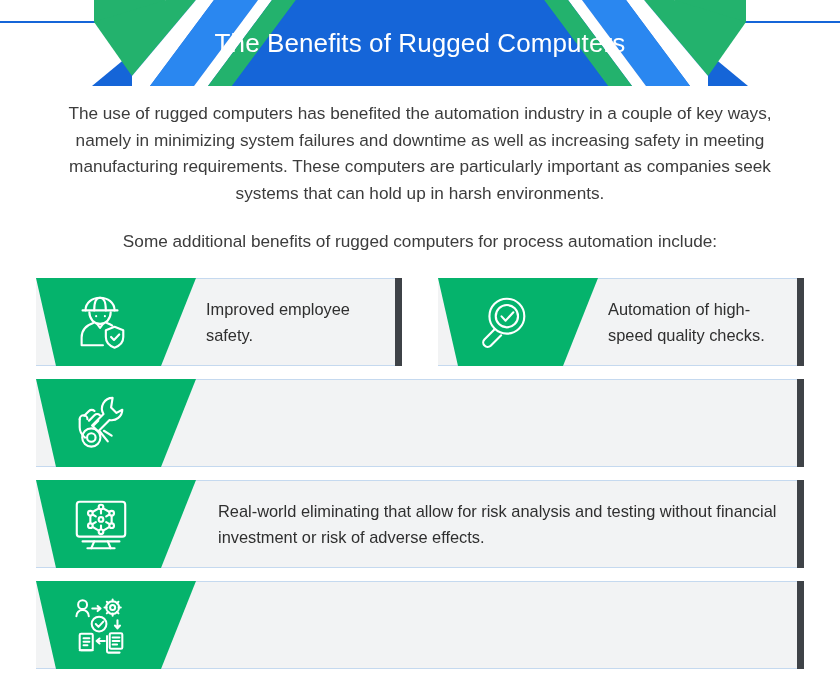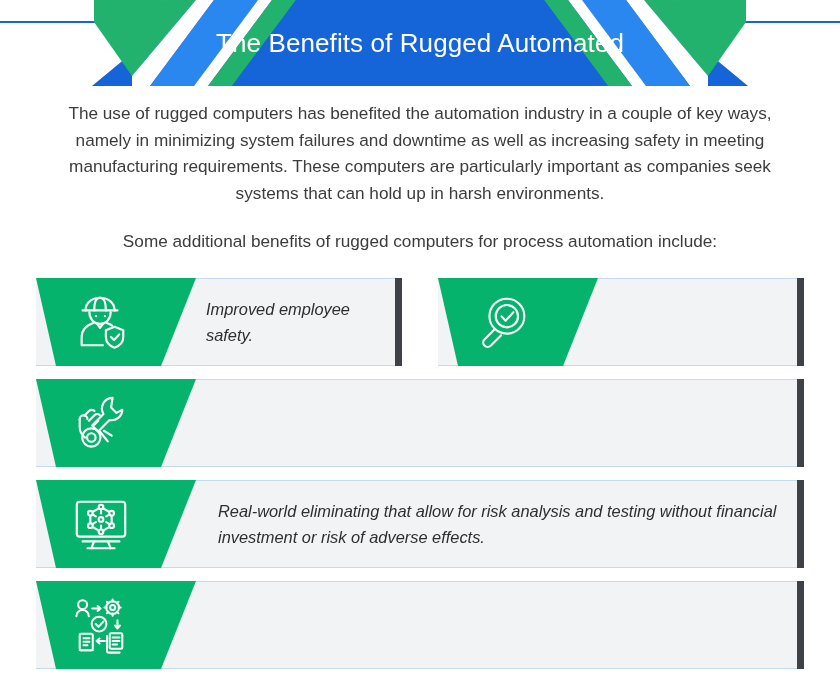--- a/index.html
+++ b/index.html
@@ -79,21 +79,20 @@
     top: 278px;
     left: 0;
     width: 840px;
   }
   .card-row {
     display: flex;
     gap: 36px;
     margin-bottom: 13px;
     padding: 0 36px;
     box-sizing: border-box;
-    font-style: italic;
   }
   .card {
     position: relative;
     height: 88px;
     flex: 1 1 0;
     min-width: 0;
   }
   .card-bg {
     position: absolute;
     inset: 0;
@@ -171,21 +170,21 @@
     <polygon points="690,86 626,0 582,0 646,86" fill="#2a87f0"></polygon>
 
     <polygon points="646,86 582,0 568,0 632,86" fill="#ffffff"></polygon>
 
     <polygon points="632,86 568,0 544,0 608,86" fill="#23b26d"></polygon>
 
     <polygon points="296,0 544,0 608,86 232,86" fill="#1565d8"></polygon>
   </svg>
 
   <div class="header-title">
-    <span>The Benefits of Rugged Automated</span>
+    <span>The Benefits of Rugged Computers</span>
   </div>
 </div>
 
 <p class="intro">The use of rugged computers has benefited the automation industry in a couple of key ways, namely in minimizing system failures and downtime as well as increasing safety in meeting manufacturing requirements. These computers are particularly important as companies seek systems that can hold up in harsh environments.</p>
 <p class="subintro">Some additional benefits of rugged computers for process automation include:</p>
 
 <div class="cards">
 
   <div class="card-row">
 
@@ -219,20 +218,21 @@
         <polygon points="0,0 160,0 125,88 20,88" fill="#05b36c"></polygon>
       </svg>
       <div class="card-icon">
         <svg viewBox="0 0 64 64" fill="none" stroke="currentColor" stroke-width="2.2" stroke-linecap="round" stroke-linejoin="round">
           <circle cx="36" cy="26" r="18"></circle>
           <circle cx="36" cy="26" r="11.5"></circle>
           <path d="M30.5 26.2l4.2 4.4 8-8.6"></path>
           <path d="M23.6 39.2L12.8 50a4.6 4.6 0 006.5 6.5l10.8-10.8"></path>
         </svg>
       </div>
+      <div class="card-text">Automation of high-speed quality checks.</div>
       <div class="card-endbar"></div>
     </div>
 
   </div>
 
   <div class="card-row">
     <div class="card wide">
       <div class="card-bg"></div>
       <svg class="card-shape" viewBox="0 0 160 88" preserveAspectRatio="none">
         <polygon points="0,0 160,0 125,88 20,88" fill="#05b36c"></polygon>

